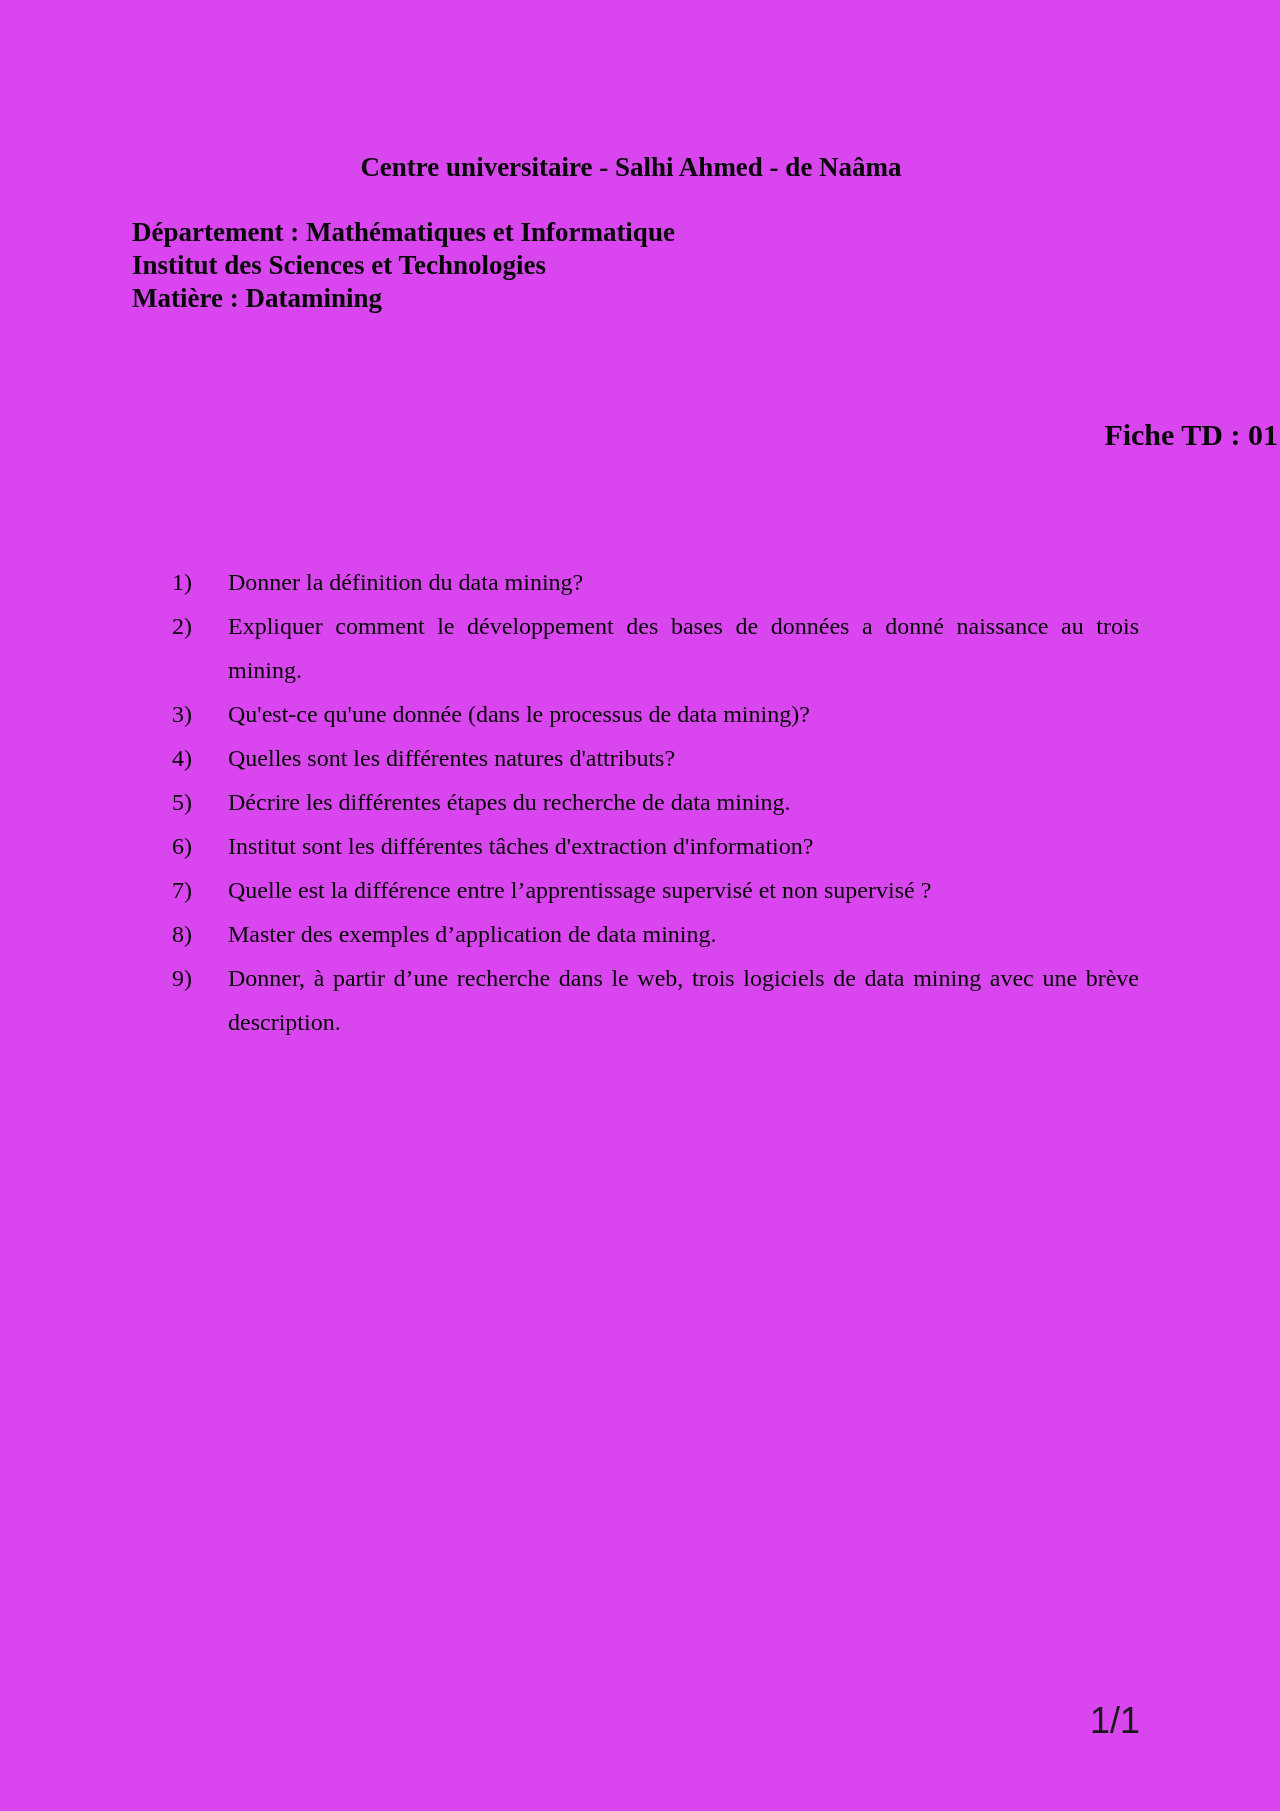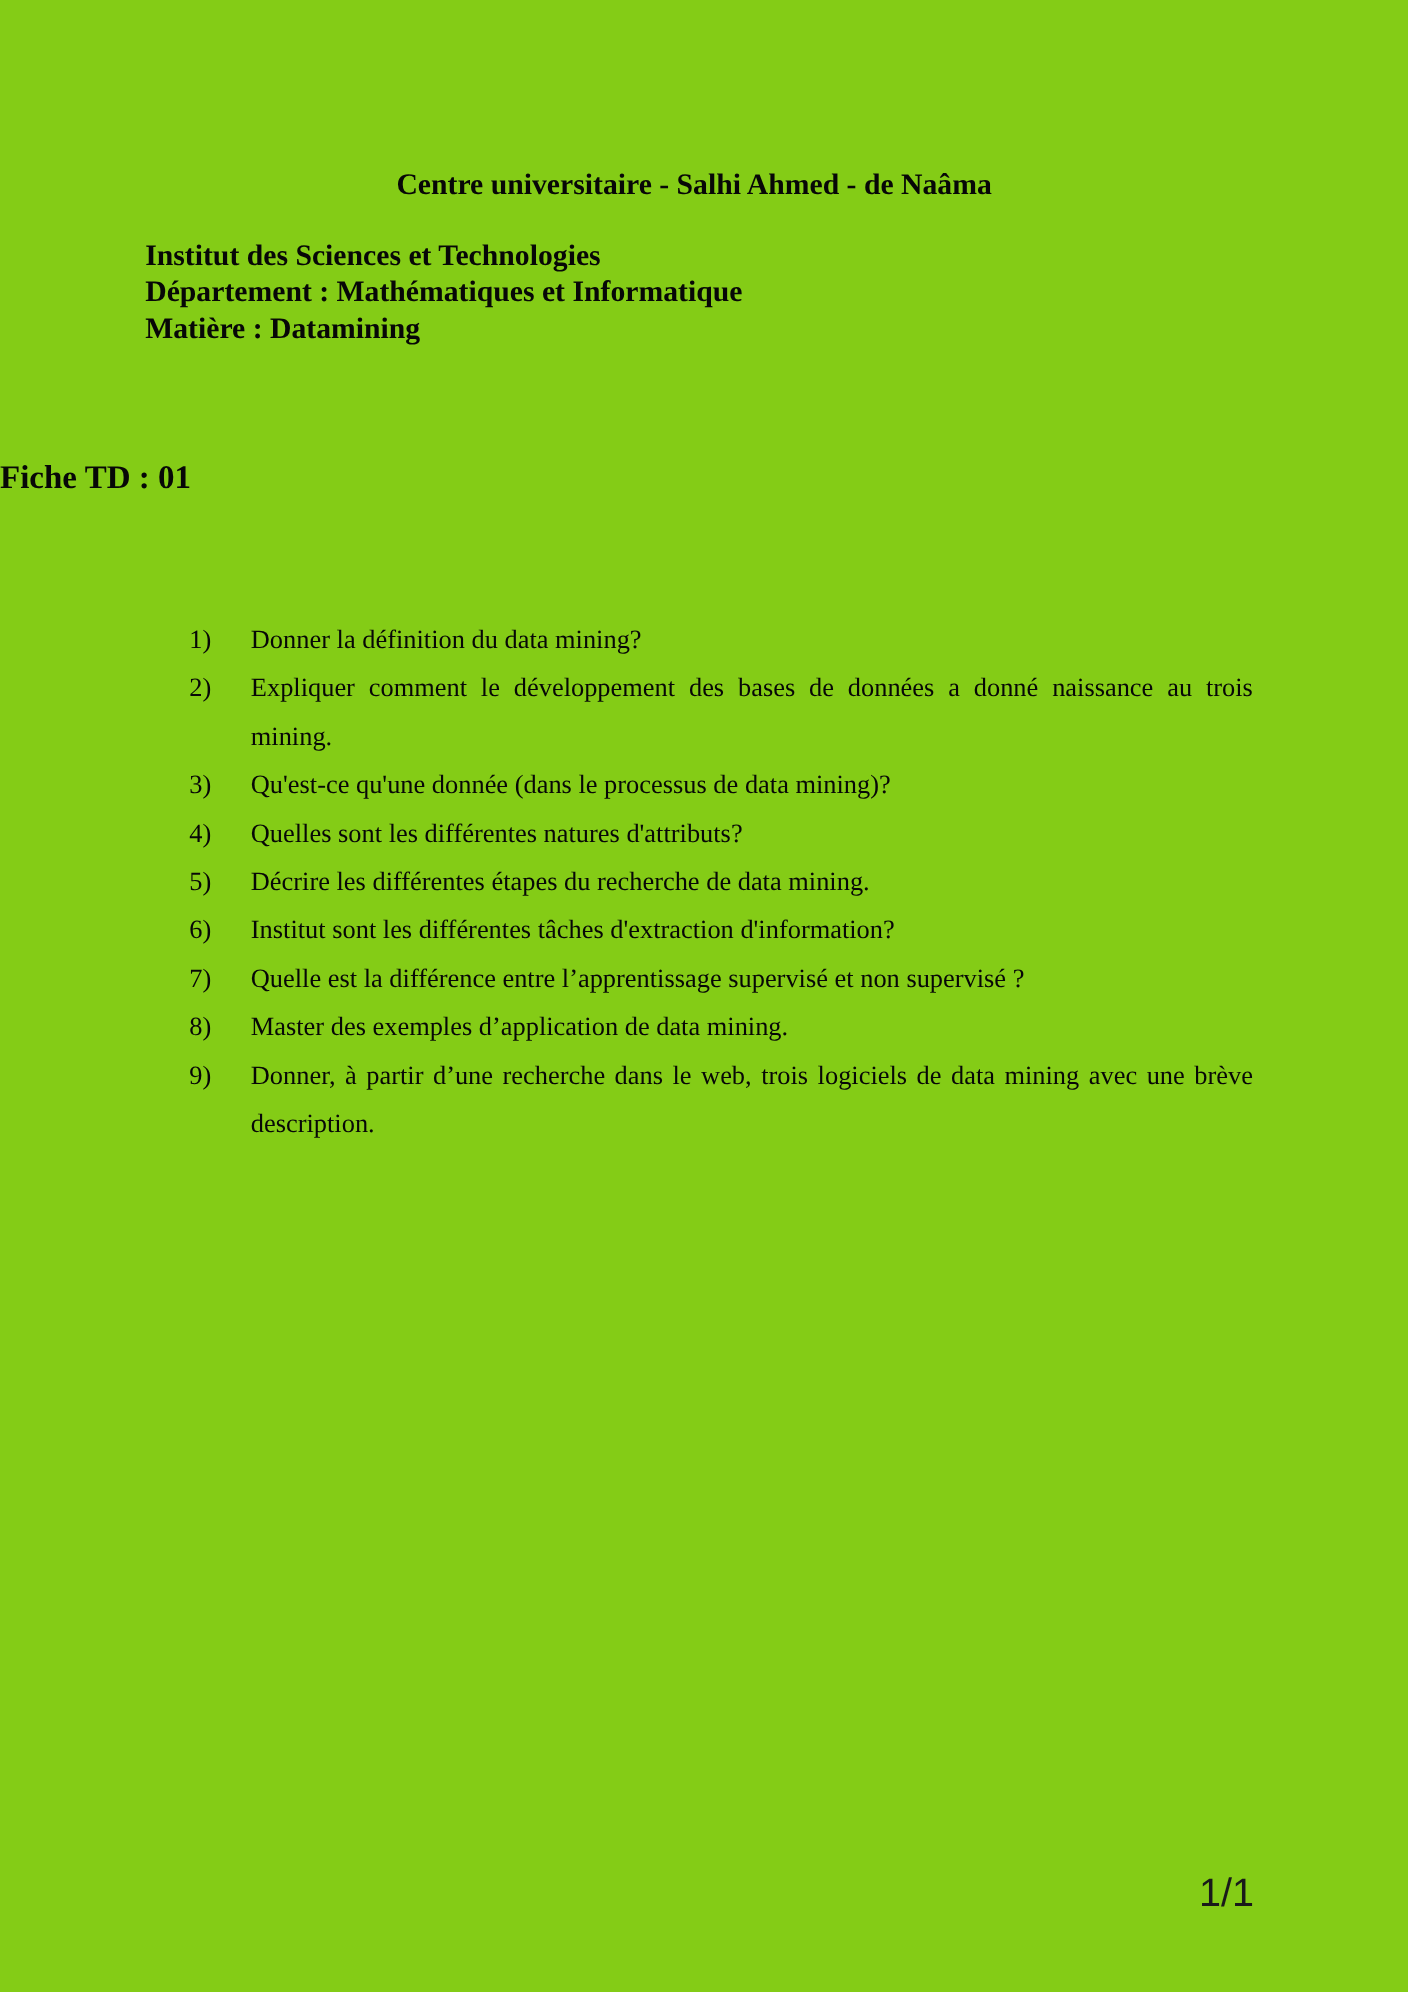--- a/index.html
+++ b/index.html
@@ -9,21 +9,21 @@
     height: 1811px;
     position: relative;
     background: #ffffff;
     color: #070707;
     font-family: "Liberation Serif", serif;
     overflow: hidden;
   }
   .page {
     position: absolute;
     inset: 0;
-    background: #84cc16;
+    background: #d946ef;
   }
   .doc-header-title {
     position: absolute;
     top: 152px;
     left: 0;
     width: 1262px;
     text-align: center;
     font-size: 27px;
     font-weight: bold;
     white-space: nowrap;
@@ -35,21 +35,21 @@
     font-size: 27px;
     font-weight: bold;
     line-height: 33px;
     white-space: nowrap;
   }
   .sheet-title {
     position: absolute;
     top: 418px;
     left: 0;
     width: 1278px;
-    text-align: left;
+    text-align: right;
     font-size: 30px;
     font-weight: bold;
     white-space: nowrap;
   }
   .questions {
     position: absolute;
     left: 172px;
     top: 560px;
     width: 967px;
   }
@@ -78,22 +78,22 @@
   }
 </style>
 </head>
 <body>
 
 <div class="page">
 
   <div class="doc-header-title">Centre universitaire - Salhi Ahmed - de Naâma</div>
 
   <div class="info-block">
+    <div>Département : Mathématiques et Informatique</div>
     <div>Institut des Sciences et Technologies</div>
-    <div>Département : Mathématiques et Informatique</div>
     <div>Matière : Datamining</div>
   </div>
 
   <div class="sheet-title">Fiche TD : 01</div>
 
   <div class="questions">
     <div class="q-row">
       <span class="q-num">1)</span>
       <span class="q-text">Donner la définition du data mining?</span>
     </div>

